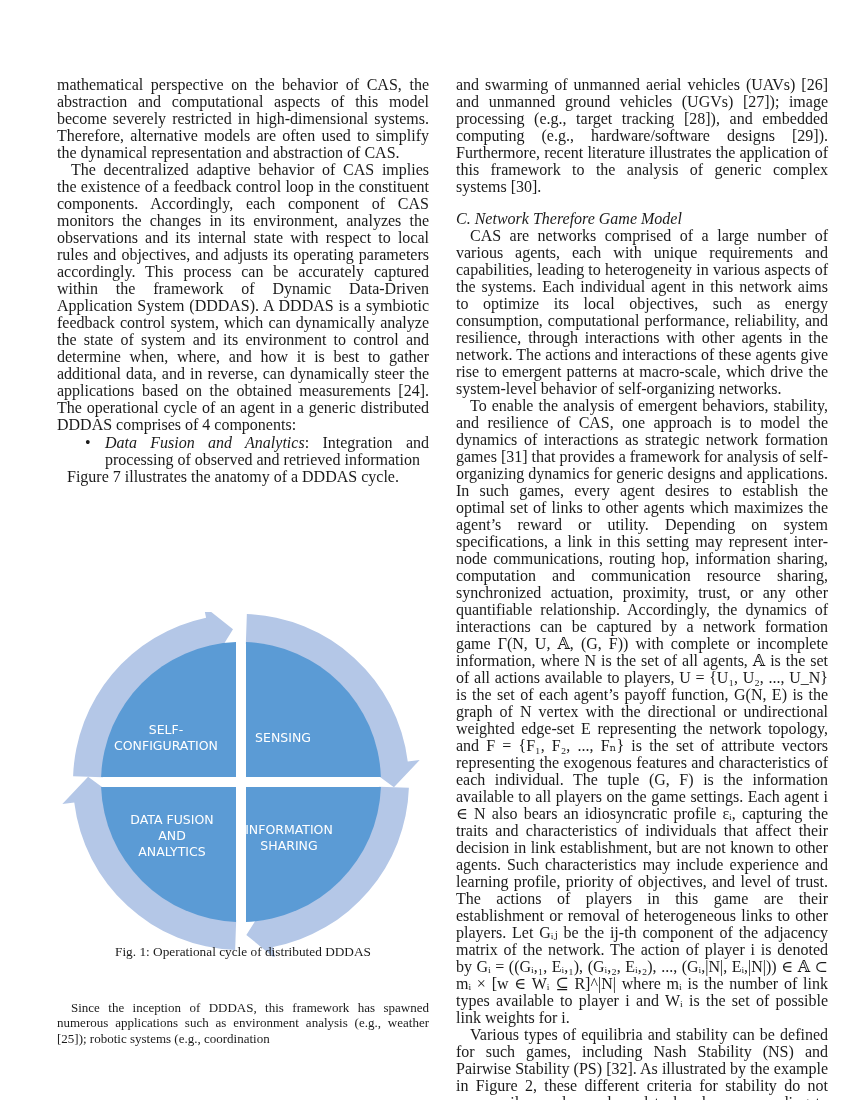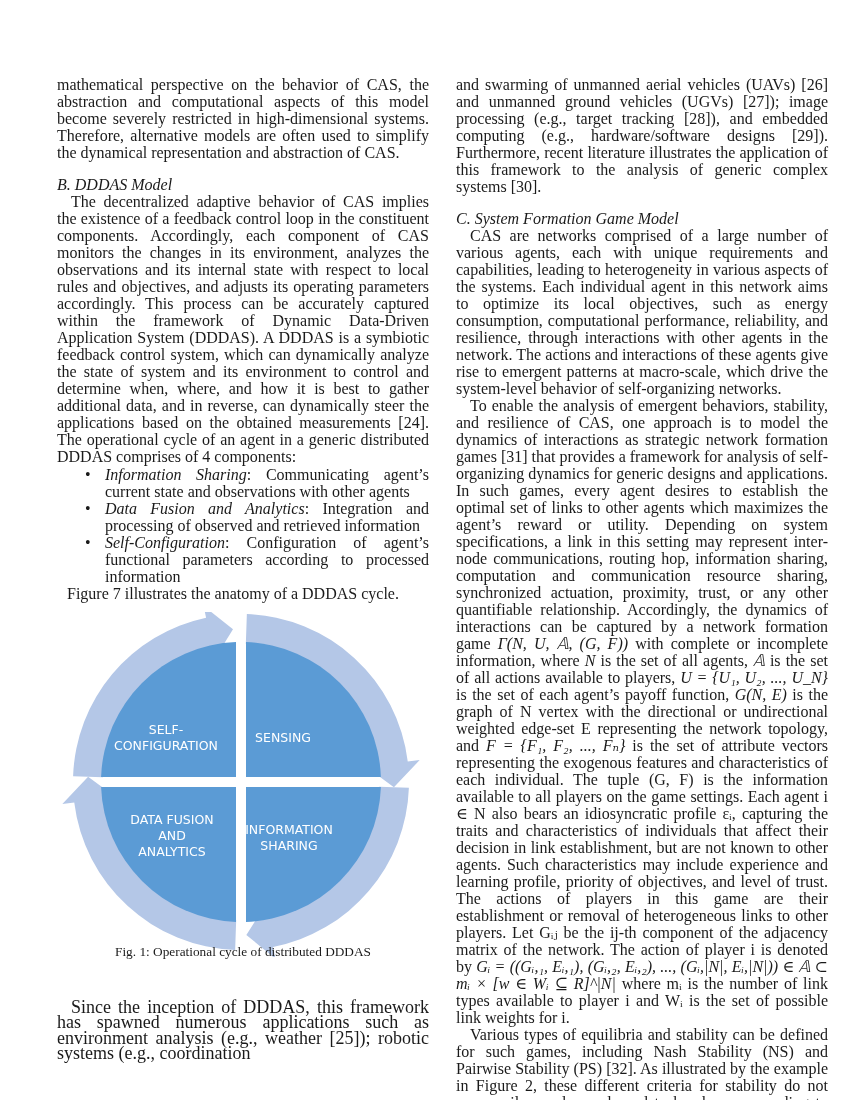--- a/index.html
+++ b/index.html
@@ -9,37 +9,34 @@
   .col-left { left:57px; }
   .col-right { left:440px;margin-left:16px; }
   p { margin:0; }
   .indent { text-indent:14px; }
   .section-title { font-style:italic; margin-top:15px; }
   ul.bullets { list-style:none; margin:1px 0 0 0; padding:0 0 0 30px; }
   ul.bullets li { position:relative; padding-left:18px; }
   ul.bullets li::before { content:"•"; position:absolute; left:-2px; top:0; }
   .term { font-style:italic; }
   .fig-ref { text-indent:10px; }
-  .math { font-style:italic; }
+  .math { }
   .figure { position:absolute; left:57px; top:612px; width:372px; height:345px; }
   .caption { position:absolute; left:57px; top:931px; width:372px; text-align:center; font-size:13.3px;margin-top:13px; }
-  .after-fig { position:absolute; left:57px; top:1000px; width:372px; font-size:18px; line-height:15.35px; text-align:justify; }
+  .after-fig { position:absolute; left:57px; top:1000px; width:372px; font-size:13px; line-height:15.35px; text-align:justify; }
   .qlabel { font-family:"DejaVu Sans","Liberation Sans",sans-serif; font-size:12.5px; fill:#ffffff; text-anchor:middle; }
 </style>
 </head>
 <body>
 
 <div class="col col-left">
   <p>mathematical perspective on the behavior of CAS, the abstraction and computational aspects of this model become severely restricted in high-dimensional systems. Therefore, alternative models are often used to simplify the dynamical representation and abstraction of CAS.</p>
-  <p class="section-title">B. DDDAS Model</p>
   <p class="indent">The decentralized adaptive behavior of CAS implies the existence of a feedback control loop in the constituent components. Accordingly, each component of CAS monitors the changes in its environment, analyzes the observations and its internal state with respect to local rules and objectives, and adjusts its operating parameters accordingly. This process can be accurately captured within the framework of Dynamic Data-Driven Application System (DDDAS). A DDDAS is a symbiotic feedback control system, which can dynamically analyze the state of system and its environment to control and determine when, where, and how it is best to gather additional data, and in reverse, can dynamically steer the applications based on the obtained measurements [24]. The operational cycle of an agent in a generic distributed DDDAS comprises of 4 components:</p>
   <ul class="bullets">
-    <li><span class="term">Information Sharing</span><span>: Communicating agent’s current state and observations with other agents</span></li>
     <li><span class="term">Data Fusion and Analytics</span><span>: Integration and processing of observed and retrieved information</span></li>
-    <li><span class="term">Self-Configuration</span><span>: Configuration of agent’s functional parameters according to processed information</span></li>
   </ul>
   <p class="fig-ref">Figure 7 illustrates the anatomy of a DDDAS cycle.</p>
 </div>
 
 <div class="figure">
   <svg id="cycle-svg" width="372" height="345" viewBox="0 0 372 345">
     <g id="arrows">
         <path d="M16.1023410607919,164.13688455397988 A168,168 0 0 1 149.07083594261647,5.671203076720644 L146.57589565280335,-6.066568132085024 L175.99259869482964,17.209681182550213 L157.80312695696236,46.75340230754048 L155.30818666714924,35.015631098734815 A138,138 0 0 0 46.08406587136477,165.1838694550549 Z" fill="#b4c7e7"></path>
         <path d="M189.86311544602017,2.1023410607919004 A168,168 0 0 1 350.7477534757421,149.52595030793523 L362.65830729543796,148.06351818707344 L336.9067965339217,175.33962299548264 L309.06081510680656,154.64446273095143 L320.97136892650246,153.18203061008964 A138,138 0 0 0 188.81613054494514,32.08406587136477 Z" fill="#b4c7e7"></path>
         <path d="M351.8976589392081,175.86311544602017 A168,168 0 0 1 216.05591122325956,334.91336681920757 L218.34561916777807,346.6928930205795 L189.33962299548267,322.9067965339217 L208.04193341744465,293.6850251144057 L210.3316413619632,305.4645513157776 A138,138 0 0 0 321.91593412863523,174.81613054494514 Z" fill="#b4c7e7"></path>
@@ -60,17 +57,17 @@
   </svg>
 </div>
 <div class="caption">Fig. 1: Operational cycle of distributed DDDAS</div>
 
 <div class="after-fig">
   <p class="indent">Since the inception of DDDAS, this framework has spawned numerous applications such as environment analysis (e.g., weather [25]); robotic systems (e.g., coordination</p>
 </div>
 
 <div class="col col-right">
   <p>and swarming of unmanned aerial vehicles (UAVs) [26] and unmanned ground vehicles (UGVs) [27]); image processing (e.g., target tracking [28]), and embedded computing (e.g., hardware/software designs [29]). Furthermore, recent literature illustrates the application of this framework to the analysis of generic complex systems [30].</p>
-  <p class="section-title">C. System Formation Game Model</p>
+  <p class="section-title">C. Network Therefore Game Model</p>
   <p class="indent">CAS are networks comprised of a large number of various agents, each with unique requirements and capabilities, leading to heterogeneity in various aspects of the systems. Each individual agent in this network aims to optimize its local objectives, such as energy consumption, computational performance, reliability, and resilience, through interactions with other agents in the network. The actions and interactions of these agents give rise to emergent patterns at macro-scale, which drive the system-level behavior of self-organizing networks.</p>
   <p class="indent"><span>To enable the analysis of emergent behaviors, stability, and resilience of CAS, one approach is to model the dynamics of interactions as strategic network formation games [31] that provides a framework for analysis of self-organizing dynamics for generic designs and applications. In such games, every agent desires to establish the optimal set of links to other agents which maximizes the agent’s reward or utility. Depending on system specifications, a link in this setting may represent inter-node communications, routing hop, information sharing, computation and communication resource sharing, synchronized actuation, proximity, trust, or any other quantifiable relationship. Accordingly, the dynamics of interactions can be captured by a network formation game </span><span class="math">Γ(N, U, 𝔸, (G, F))</span><span> with complete or incomplete information, where </span><span class="math">N</span><span> is the set of all agents, </span><span class="math">𝔸</span><span> is the set of all actions available to players, </span><span class="math">U = {U₁, U₂, ..., U_N}</span><span> is the set of each agent’s payoff function, </span><span class="math">G(N, E)</span><span> is the graph of N vertex with the directional or undirectional weighted edge-set E representing the network topology, and </span><span class="math">F = {F₁, F₂, ..., Fₙ}</span><span> is the set of attribute vectors representing the exogenous features and characteristics of each individual. The tuple (G, F) is the information available to all players on the game settings. Each agent i ∈ N also bears an idiosyncratic profile εᵢ, capturing the traits and characteristics of individuals that affect their decision in link establishment, but are not known to other agents. Such characteristics may include experience and learning profile, priority of objectives, and level of trust. The actions of players in this game are their establishment or removal of heterogeneous links to other players. Let Gᵢⱼ be the ij-th component of the adjacency matrix of the network. The action of player i is denoted by </span><span class="math">Gᵢ = ((Gᵢ,₁, Eᵢ,₁), (Gᵢ,₂, Eᵢ,₂), ..., (Gᵢ,|N|, Eᵢ,|N|)) ∈ 𝔸 ⊂ mᵢ × [w ∈ Wᵢ ⊆ R]^|N|</span><span> where mᵢ is the number of link types available to player i and Wᵢ is the set of possible link weights for i.</span></p>
   <p class="indent">Various types of equilibria and stability can be defined for such games, including Nash Stability (NS) and Pairwise Stability (PS) [32]. As illustrated by the example in Figure 2, these different criteria for stability do not necessarily overlap and need to be chosen according to the problem at hand. By choosing the relevant criteria for stability and defining suitable payoff functions U_{i∈N} to account for relevant costs and incentives of game states and trajectories, this model allows for analysis of generic parametric bounds and relations in establishment of emerging topologies, behaviors, and</p>
 </div>
 
 </body></html>

